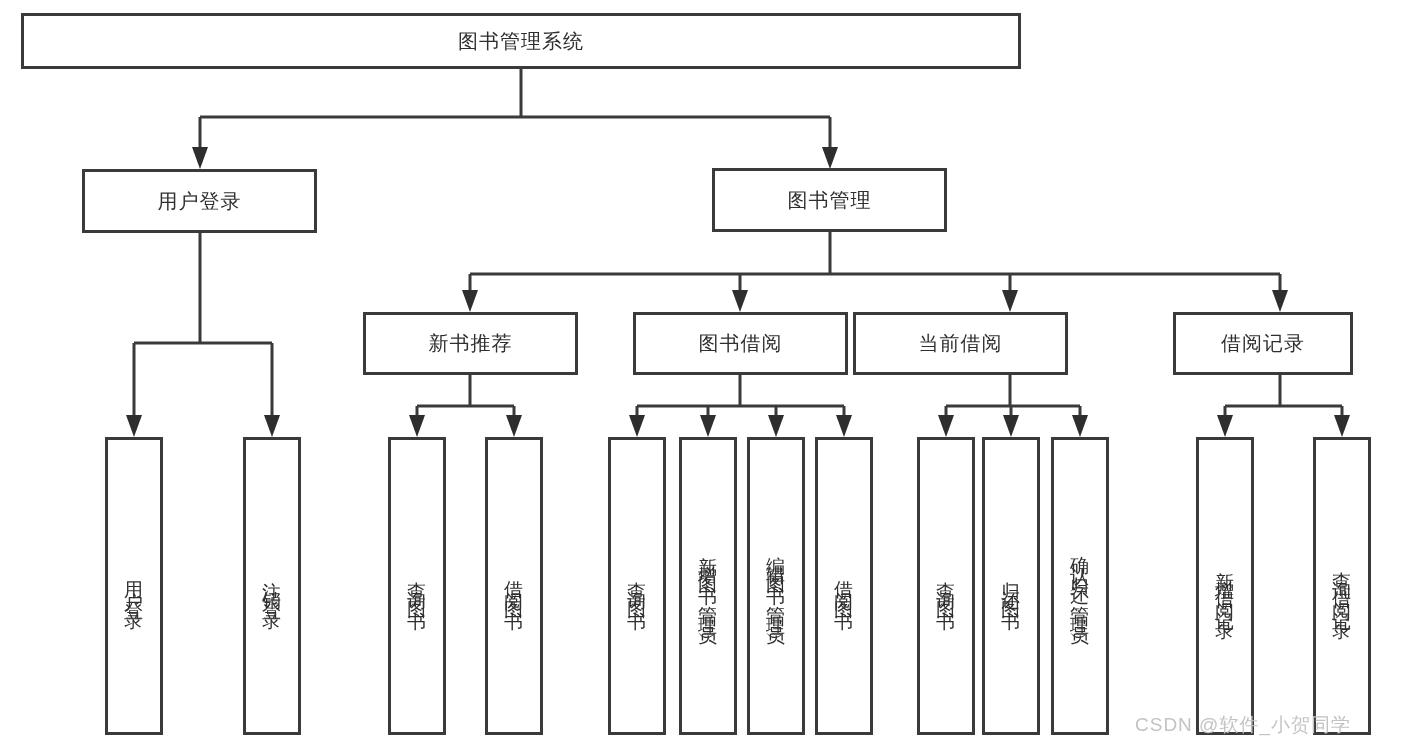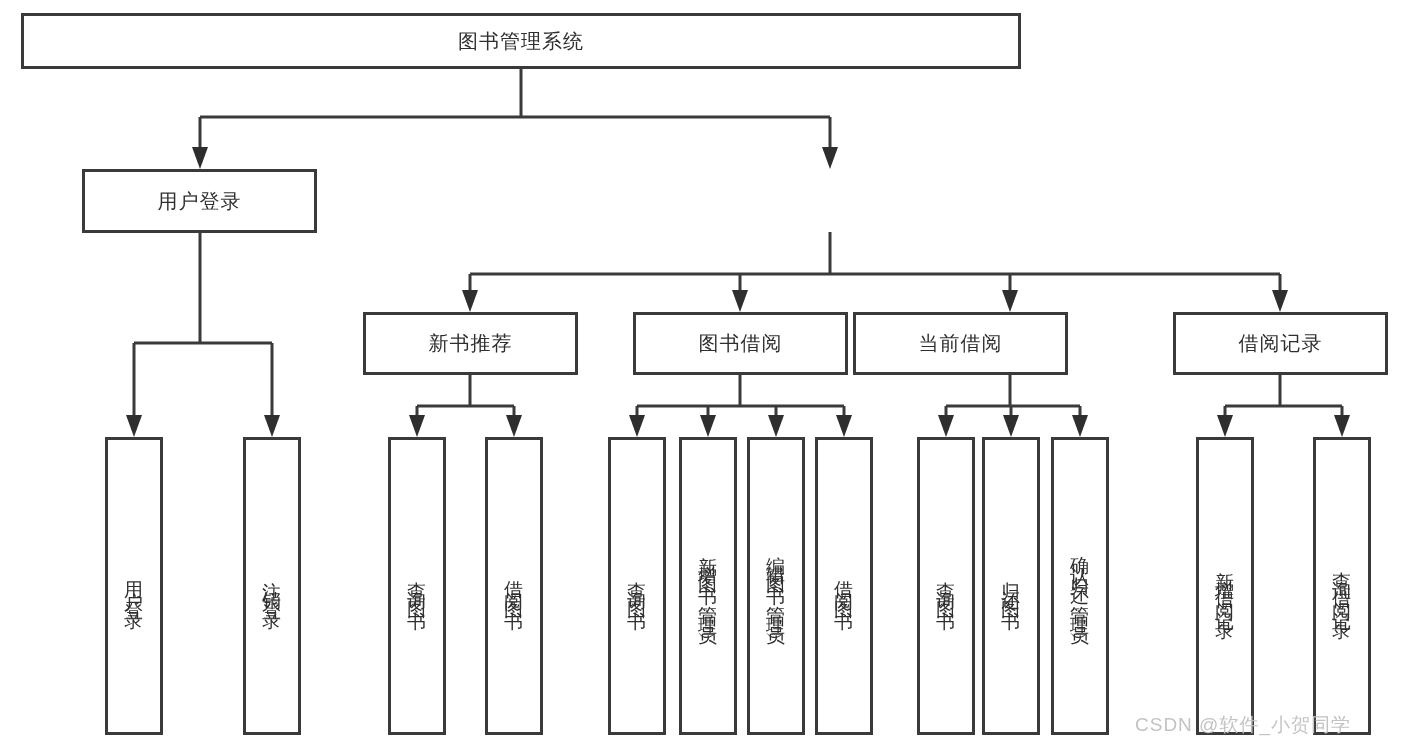--- a/index.html
+++ b/index.html
@@ -88,25 +88,26 @@
       <polygon points="1003,415 1019,415 1011,437"></polygon>
       <polygon points="1072,415 1088,415 1080,437"></polygon>
       <polygon points="1217,415 1233,415 1225,437"></polygon>
       <polygon points="1334,415 1350,415 1342,437"></polygon>
     </g>
   </svg>
 
   <div class="box h" style="left:21px; top:13px; width:1000px; height:56px;">图书管理系统</div>
 
   <div class="box h" style="left:82px; top:169px; width:235px; height:64px;">用户登录</div>
+  <div class="box h" style="left:712px; top:168px; width:235px; height:64px;">图书管理</div>
 
   <div class="box h" style="left:363px; top:312px; width:215px; height:63px;">新书推荐</div>
   <div class="box h" style="left:633px; top:312px; width:215px; height:63px;">图书借阅</div>
   <div class="box h" style="left:853px; top:312px; width:215px; height:63px;">当前借阅</div>
-  <div class="box h" style="left:1173px; top:312px; width:215px; height:63px;">借阅记录</div>
+  <div class="box h" style="left:1173px; top:312px; width:180px; height:63px;">借阅记录</div>
 
   <div class="box v" style="left:105px; top:437px; width:58px; height:298px;">用户登录</div>
   <div class="box v" style="left:243px; top:437px; width:58px; height:298px;">注销登录</div>
 
   <div class="box v" style="left:388px; top:437px; width:58px; height:298px;">查询图书</div>
   <div class="box v" style="left:485px; top:437px; width:58px; height:298px;">借阅图书</div>
 
   <div class="box v" style="left:608px; top:437px; width:58px; height:298px;">查询图书</div>
   <div class="box v" style="left:679px; top:437px; width:58px; height:298px;">新增图书（管理员）</div>
   <div class="box v" style="left:747px; top:437px; width:58px; height:298px;">编辑图书（管理员）</div>

